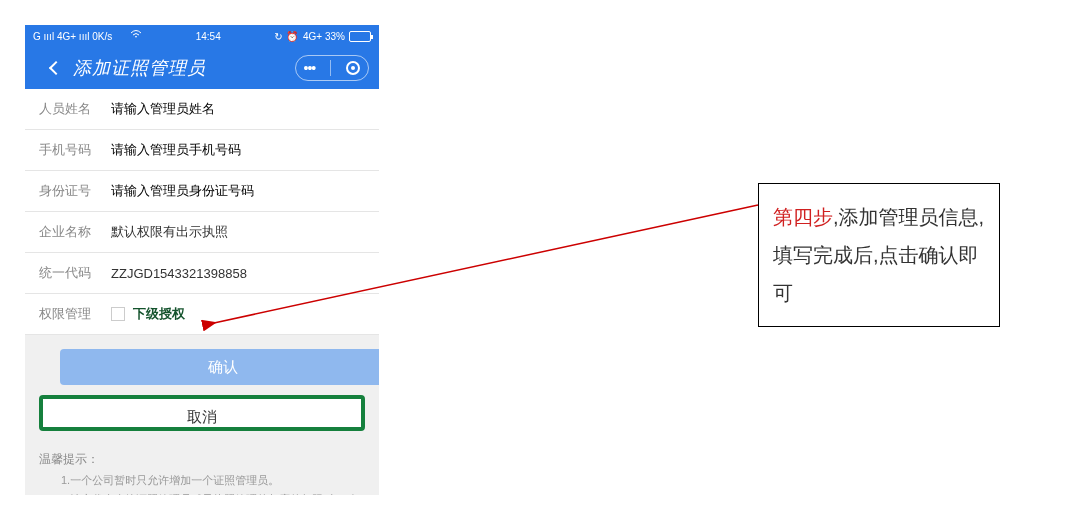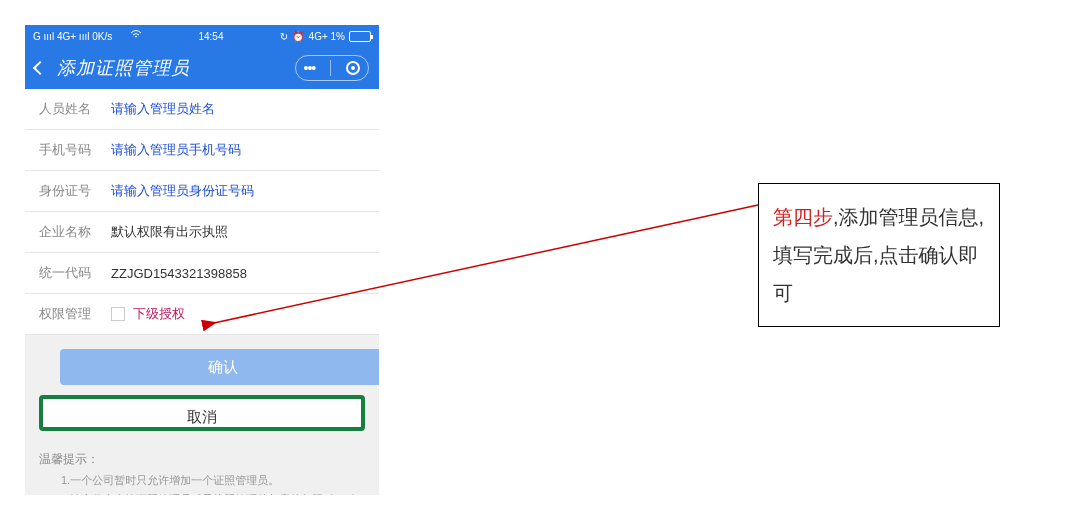--- a/index.html
+++ b/index.html
@@ -40,21 +40,21 @@
       content: ""; position: absolute; right: -3px; top: 3px;
       width: 2px; height: 4px; background: #fff;
     }
     .battery-fill { height: 100%; width: 33%; background: #fff; }
     .title-bar {
       height: 42px;
       background: #2878e6;
       color: #ffffff;
       display: flex;
       align-items: center;
-      padding: 0 10px;
+      padding: 0 26px;
       position: relative;
       text-align: center;
     }
     .back-chevron {
       width: 10px; height: 10px;
       border-left: 2px solid #fff;
       border-bottom: 2px solid #fff;
       transform: rotate(45deg);
       margin-right: 12px;
     }
@@ -97,21 +97,21 @@
       align-items: center;
       padding: 11px 14px;
       border-bottom: 1px solid #e5e5e5;
       font-size: 13px;
     }
     .form-label {
       width: 72px;
       color: #888888;
       flex-shrink: 0;
     }
-    .form-value-placeholder { color: #1d4ed8; }
+    .form-value-placeholder { color: #000000; }
     .form-value { color: #333333; font-weight: 500; }
     .checkbox-box {
       width: 14px; height: 14px; border: 1px solid #cccccc;
       margin-right: 8px; display: inline-block; vertical-align: middle;
     }
     .action-area {
       background: #f0f0f0;
       padding: 14px 14px 8px 14px;
     }
     .btn {
@@ -183,21 +183,21 @@
       <span>
         <svg width="12" height="10" viewBox="0 0 12 10">
             <path d="M6 9 L6 9 M1 3 Q6 -2 11 3 M3 5 Q6 2 9 5 M5 7 Q6 6 7 7" stroke="#fff" stroke-width="1" fill="none"></path>
           </svg>
       </span>
     </span>
     <span class="status-center">14:54</span>
     <span class="status-right">
       <span>↻</span>
       <span>⏰</span>
-      <span>4G+  1%</span>
+      <span>4G+  33%</span>
       <span class="battery"><span class="battery-fill"></span></span>
     </span>
   </div>
 
   <div class="title-bar">
     <span class="back-chevron"></span>
     <span class="title-text">添加证照管理员</span>
     <div class="capsule">
       <span class="capsule-dots">•••</span>
       <span class="capsule-divider"></span>
@@ -230,21 +230,21 @@
     </div>
 
     <div class="form-row">
       <span class="form-label">统一代码</span>
       <span class="form-value">ZZJGD1543321398858</span>
     </div>
 
     <div class="form-row">
       <span class="form-label">权限管理</span>
       <span class="checkbox-box"></span>
-      <span class="form-value" style="font-weight:normal;color:#be185d;">下级授权</span>
+      <span class="form-value" style="font-weight:bold;color:#14532d;">下级授权</span>
     </div>
 
   </div>
 
   <div class="action-area">
     <div class="btn btn-primary">
       <span>确认</span>
     </div>
     <div class="btn btn-default">
       <span>取消</span>

